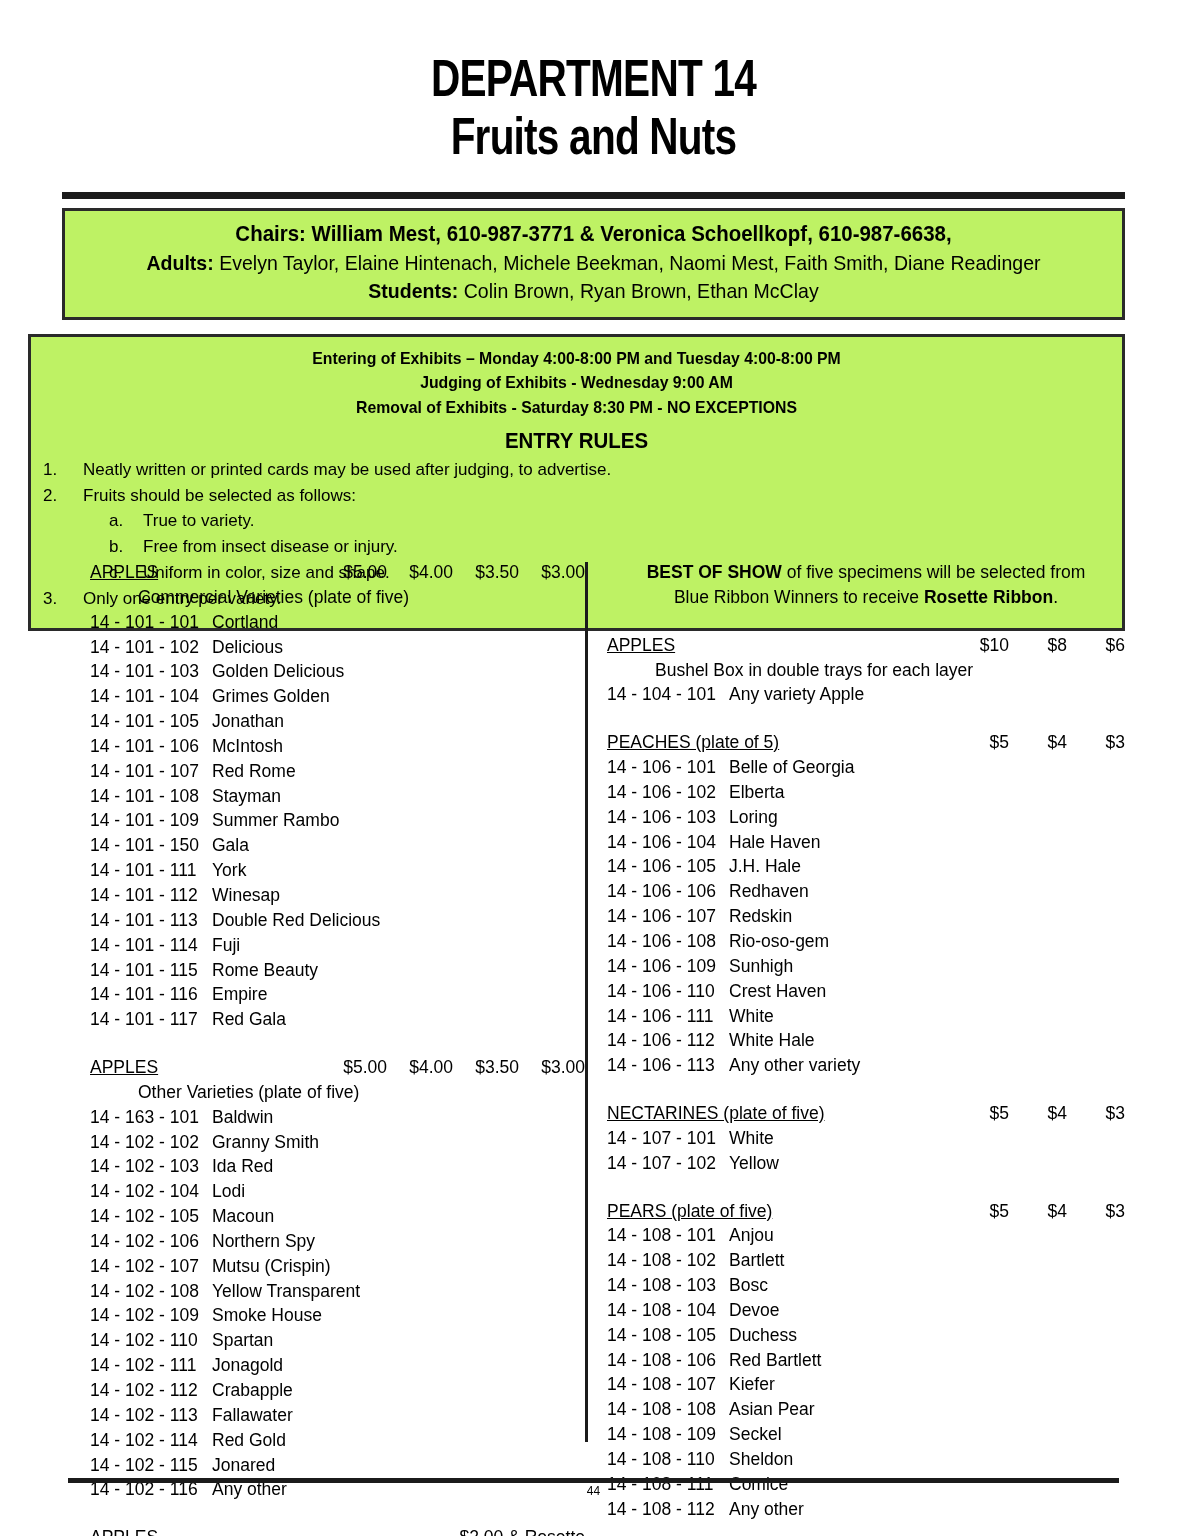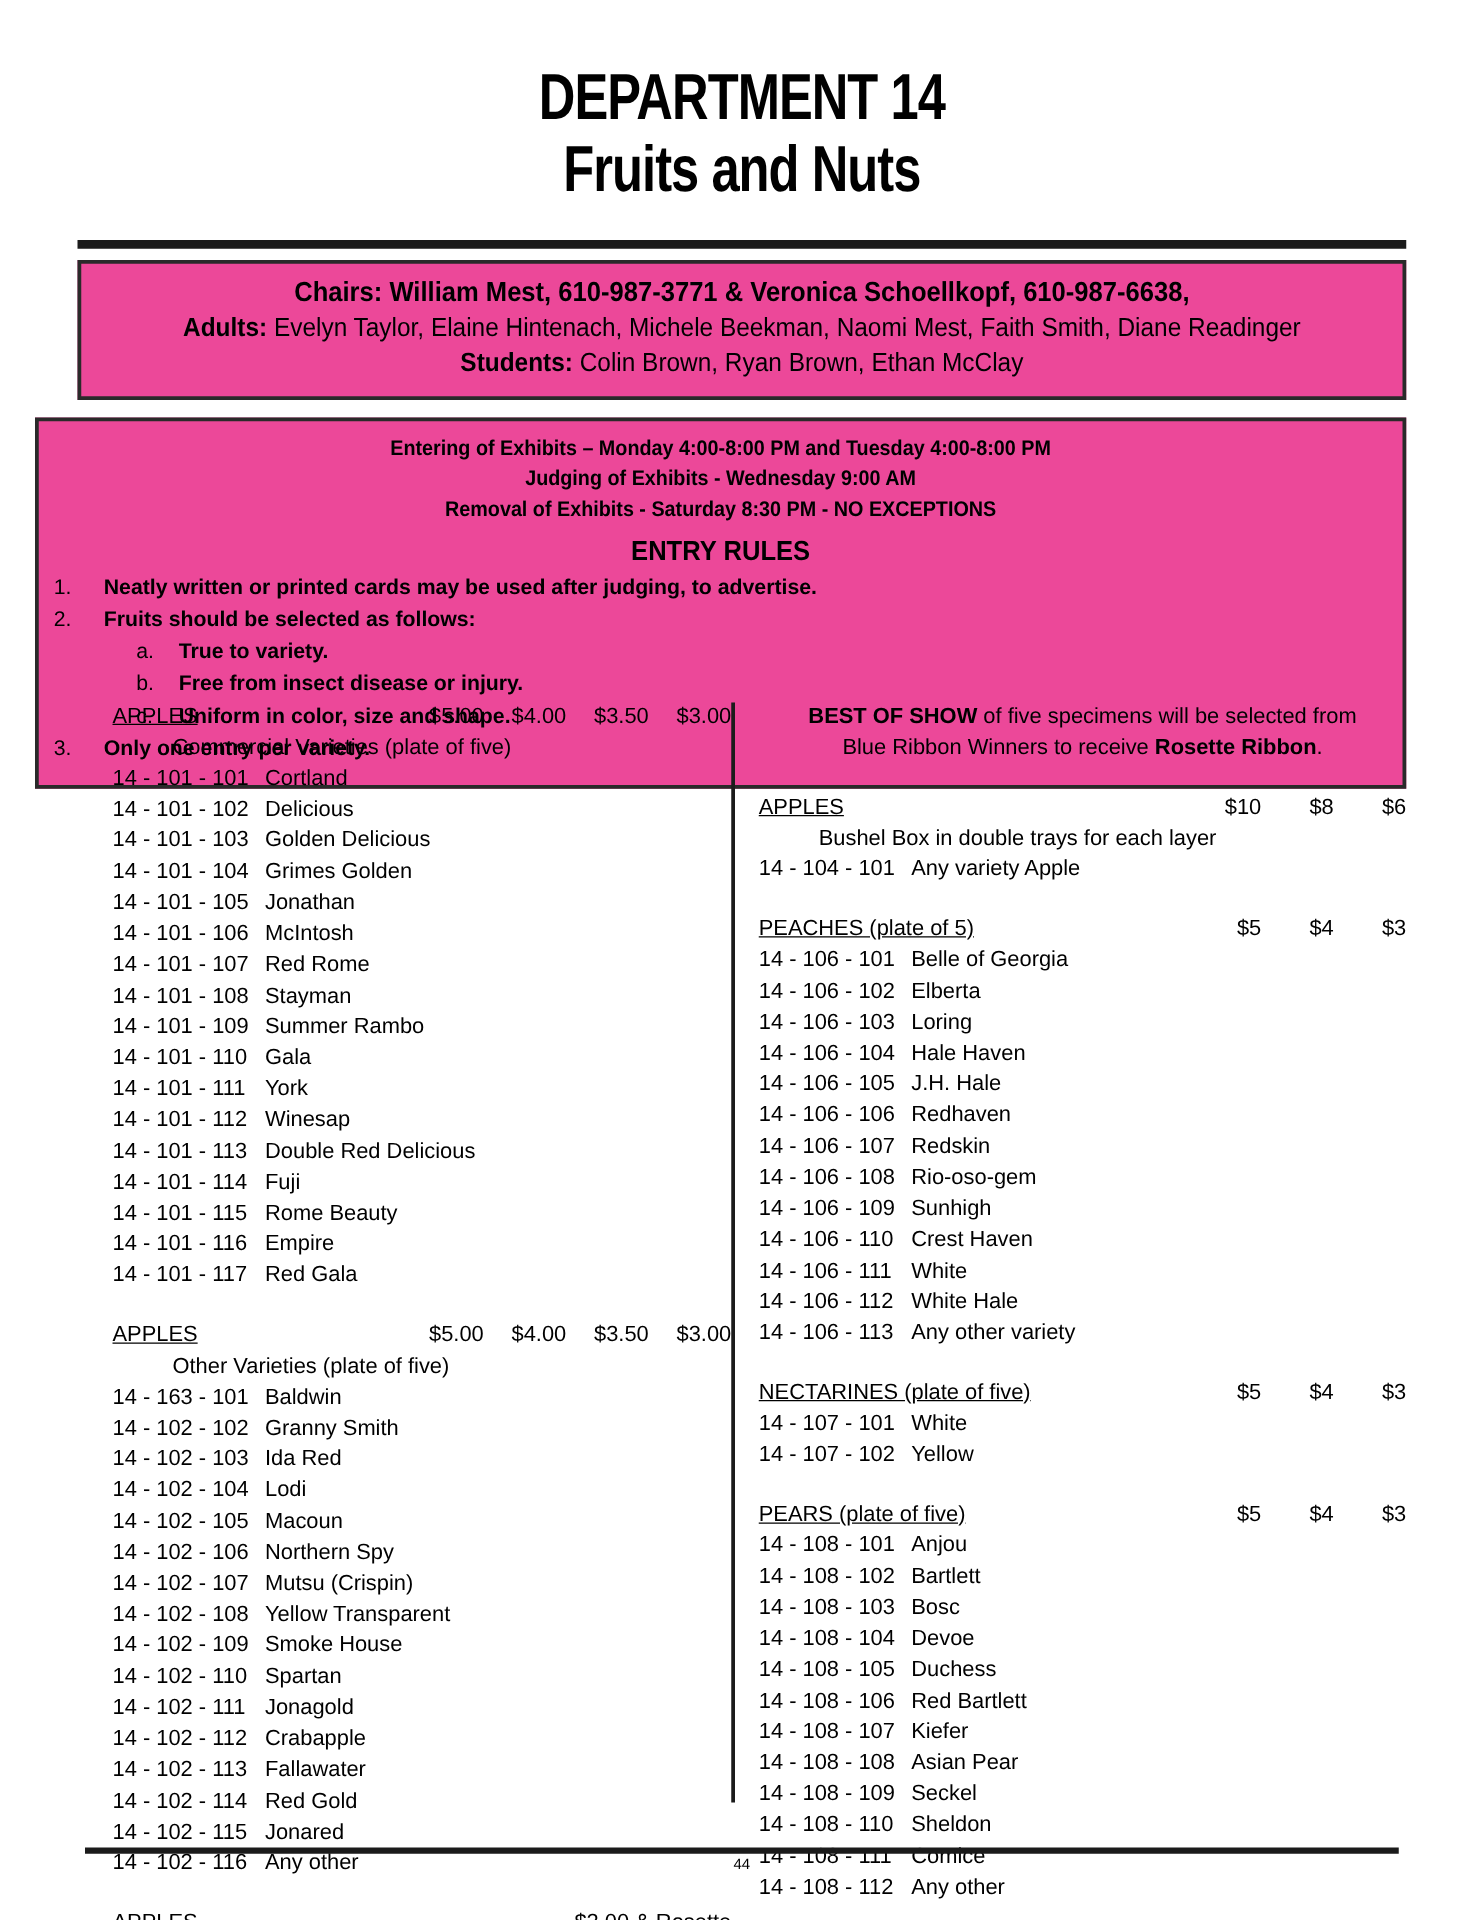--- a/index.html
+++ b/index.html
@@ -47,21 +47,21 @@
   
   .thick-rule {
     margin: 0 62px;
     border-top: 7px solid #1b1b1b;
     height: 0;
   }
   .rule-gap { height: 9px; }
 
   .gray-box {
     margin: 0 62px;
-    background: #ec4899;
+    background: #bef264;
     border: 3px solid #2a2a2a;
     box-sizing: border-box;
   }
 
   .chairs-box {
     padding: 9px 14px 12px 14px;
     text-align: center;
   }
   .chairs-line {
     font-size: 22px;
@@ -105,21 +105,21 @@
     font-size: 17px;
     line-height: 1.52;
     padding-left: 12px;
   }
   .rule-row.sub { padding-left: 78px; }
   .rule-num {
     width: 40px;
     flex: 0 0 40px;
   }
   .rule-row.sub .rule-num { width: 34px; flex: 0 0 34px; }
-  .rule-text { flex: 1 1 auto; font-weight: bold; }
+  .rule-text { flex: 1 1 auto; }
 
   
   .columns {
     position: absolute;
     left: 62px;
     top: 560px;
     width: 1063px;
     height: 905px;
   }
   .col {
@@ -300,21 +300,21 @@
           </div>
           <div class="entry">
             <span class="code">14 - 101 - 108</span>
             <span class="name">Stayman</span>
           </div>
           <div class="entry">
             <span class="code">14 - 101 - 109</span>
             <span class="name">Summer Rambo</span>
           </div>
           <div class="entry">
-            <span class="code">14 - 101 - 110</span>
+            <span class="code">14 - 101 - 150</span>
             <span class="name">Gala</span>
           </div>
           <div class="entry">
             <span class="code">14 - 101 - 111</span>
             <span class="name">York</span>
           </div>
           <div class="entry">
             <span class="code">14 - 101 - 112</span>
             <span class="name">Winesap</span>
           </div>

